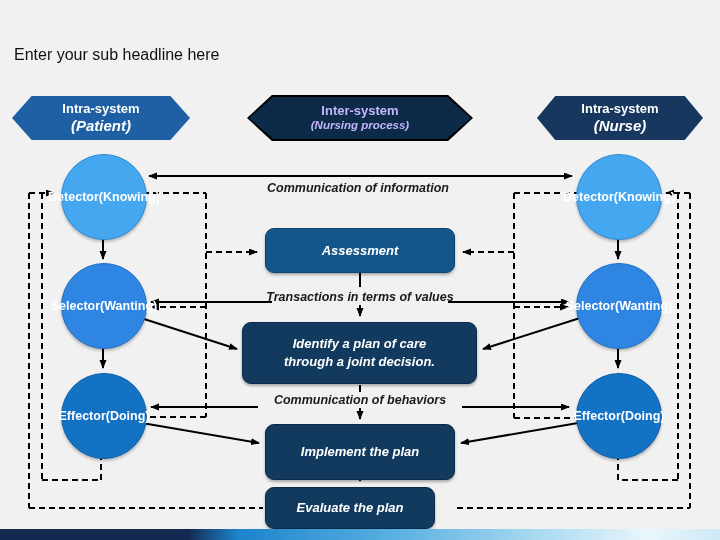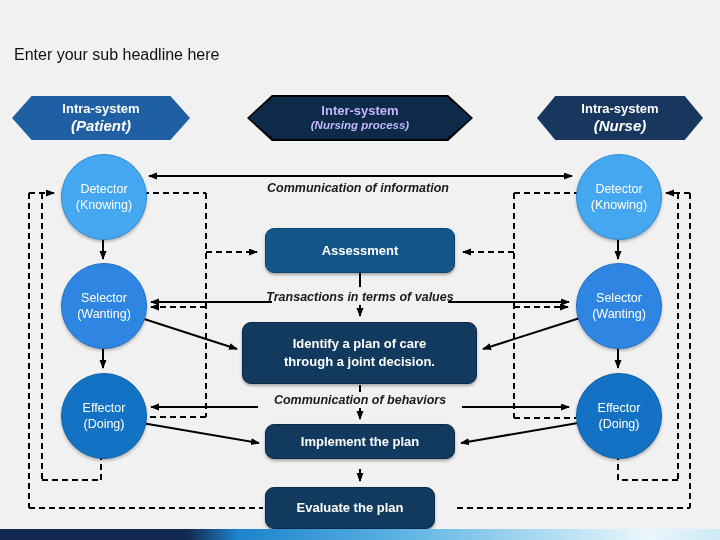--- a/index.html
+++ b/index.html
@@ -12,25 +12,25 @@
   .hex{position:absolute;top:96px;height:44px;clip-path:polygon(11% 0,89% 0,100% 50%,89% 100%,11% 100%,0 50%);
        display:flex;flex-direction:column;align-items:center;justify-content:center;color:#fff;line-height:1.2;}
   .hex .l1{font-size:13px;font-weight:700;}
   .hex .l2{font-size:15px;font-weight:700;font-style:italic;}
   .hex-outer{position:absolute;top:95px;height:46px;clip-path:polygon(11% 0,89% 0,100% 50%,89% 100%,11% 100%,0 50%);background:#000;}
   .hex-inner{position:absolute;inset:2px;clip-path:polygon(11% 0,89% 0,100% 50%,89% 100%,11% 100%,0 50%);
        display:flex;flex-direction:column;align-items:center;justify-content:center;color:#c4b5fd;line-height:1.2;}
   .hex-inner .l1{font-size:13px;font-weight:700;}
   .hex-inner .l2{font-size:11.5px;font-weight:700;font-style:italic;}
 
-  .circle{position:absolute;width:84px;height:84px;border-radius:50%;display:flex;flex-direction:column;
-       align-items:center;justify-content:center;color:#fff;font-size:12.5px;font-weight:400;line-height:1.3;
+  .circle{position:absolute;width:84px;height:84px;border-radius:50%;display:flex;flex-direction:row;
+       align-items:center;justify-content:center;color:#fff;font-size:12.5px;font-weight:700;line-height:1.3;
        box-shadow:0 2px 3px rgba(0,0,0,0.25);}
   .pbox{position:absolute;border-radius:9px;display:flex;align-items:center;justify-content:center;text-align:center;
-       color:#fff;font-size:13px;font-weight:700;line-height:1.35;box-shadow:0 2px 3px rgba(0,0,0,0.3);padding:2px 10px;box-sizing:border-box;}
+       color:#fff;font-size:13px;font-weight:700;line-height:1.35;box-shadow:0 2px 3px rgba(0,0,0,0.3);padding:2px 10px;box-sizing:border-box;font-style:italic;}
   .flabel{position:absolute;width:300px;text-align:center;font-size:12.5px;font-style:italic;font-weight:600;color:#1a1a1a;}
 
   svg.wires{position:absolute;left:0;top:0;pointer-events:none;}
   .bottombar{position:absolute;left:0;bottom:0;width:720px;height:11px;
        background:linear-gradient(to right,#13294f 0%,#13294f 26%,#1d83cc 33%,#5ab1e2 55%,#a6d8f0 74%,#eaf6fc 90%,#cde9f6 100%);}
 </style>
 </head>
 <body>
 
 <div class="slide">
@@ -139,17 +139,17 @@
     <span>Effector</span>
     <span>(Doing)</span>
   </div>
 
   <div class="flabel" style="left:208px;top:181px;">Communication of information</div>
   <div class="flabel" style="left:210px;top:290px;">Transactions in terms of values</div>
   <div class="flabel" style="left:210px;top:393px;">Communication of behaviors</div>
 
   <div class="pbox" style="left:265px;top:228px;width:190px;height:45px;background:#14568a;border:1px solid #0e4470;">Assessment</div>
   <div class="pbox" style="left:242px;top:322px;width:235px;height:62px;background:#123a5e;border:1px solid #0a2a47;padding:2px 24px;">Identify a plan of care through a joint decision.</div>
-  <div class="pbox" style="left:265px;top:424px;width:190px;height:35px;background:#123a5e;border:1px solid #0a2a47;">Implement the plan</div>
+  <div class="pbox" style="left:265px;top:424px;width:190px;height:56px;background:#123a5e;border:1px solid #0a2a47;">Implement the plan</div>
   <div class="pbox" style="left:265px;top:487px;width:170px;height:42px;background:#123a5e;border:1px solid #0a2a47;">Evaluate the plan</div>
 
   <div class="bottombar"></div>
 </div>
 
 </body></html>

